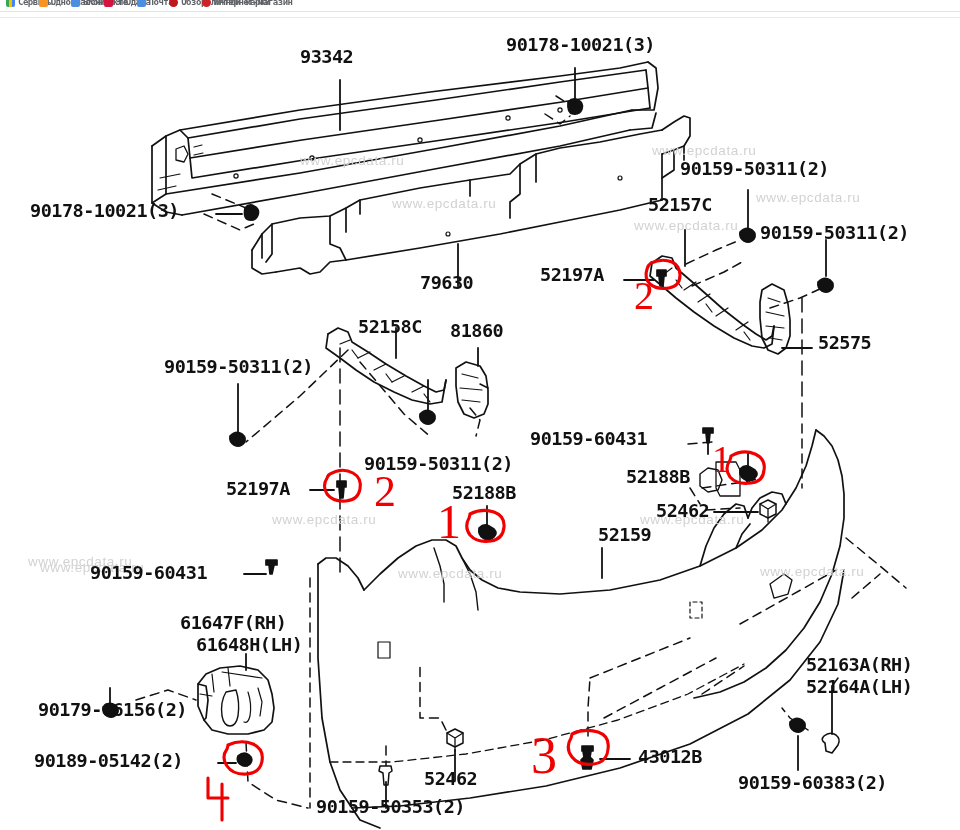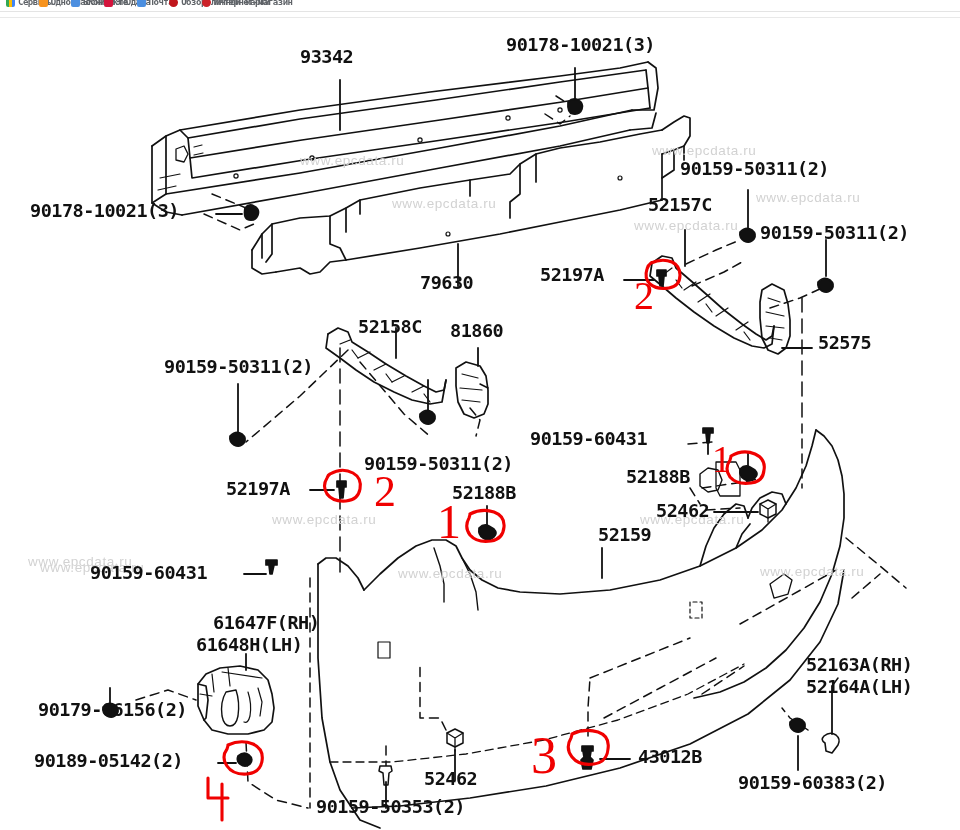--- a/index.html
+++ b/index.html
@@ -410,21 +410,21 @@
   <div class="lbl s18" style="left:450px; top:304px;">81860</div>
   <div class="lbl s18" style="left:164px; top:340px;">90159-50311(2)</div>
   <div class="lbl s18" style="left:364px; top:437px;">90159-50311(2)</div>
   <div class="lbl s18" style="left:530px; top:412px;">90159-60431</div>
   <div class="lbl s18" style="left:626px; top:450px;">52188B</div>
   <div class="lbl s18" style="left:226px; top:462px;">52197A</div>
   <div class="lbl s18" style="left:452px; top:466px;">52188B</div>
   <div class="lbl s18" style="left:656px; top:484px;">52462</div>
   <div class="lbl s18" style="left:566px; top:508px;margin-left:32px;">52159</div>
   <div class="lbl s18" style="left:90px;  top:546px;">90159-60431</div>
-  <div class="lbl s18" style="left:213px; top:596px;">61647F(RH)</div>
+  <div class="lbl s18" style="left:180px; top:596px;">61647F(RH)</div>
   <div class="lbl s18" style="left:196px; top:618px;">61648H(LH)</div>
   <div class="lbl s18" style="left:38px;  top:646px;margin-top:37px;">90179-06156(2)</div>
   <div class="lbl s18" style="left:806px; top:638px;">52163A(RH)</div>
   <div class="lbl s18" style="left:806px; top:660px;">52164A(LH)</div>
   <div class="lbl s18" style="left:34px;  top:734px;">90189-05142(2)</div>
   <div class="lbl s18" style="left:638px; top:730px;">43012B</div>
   <div class="lbl s18" style="left:738px; top:756px;">90159-60383(2)</div>
   <div class="lbl s18" style="left:424px; top:752px;">52462</div>
   <div class="lbl s18" style="left:316px; top:780px;">90159-50353(2)</div>
 

